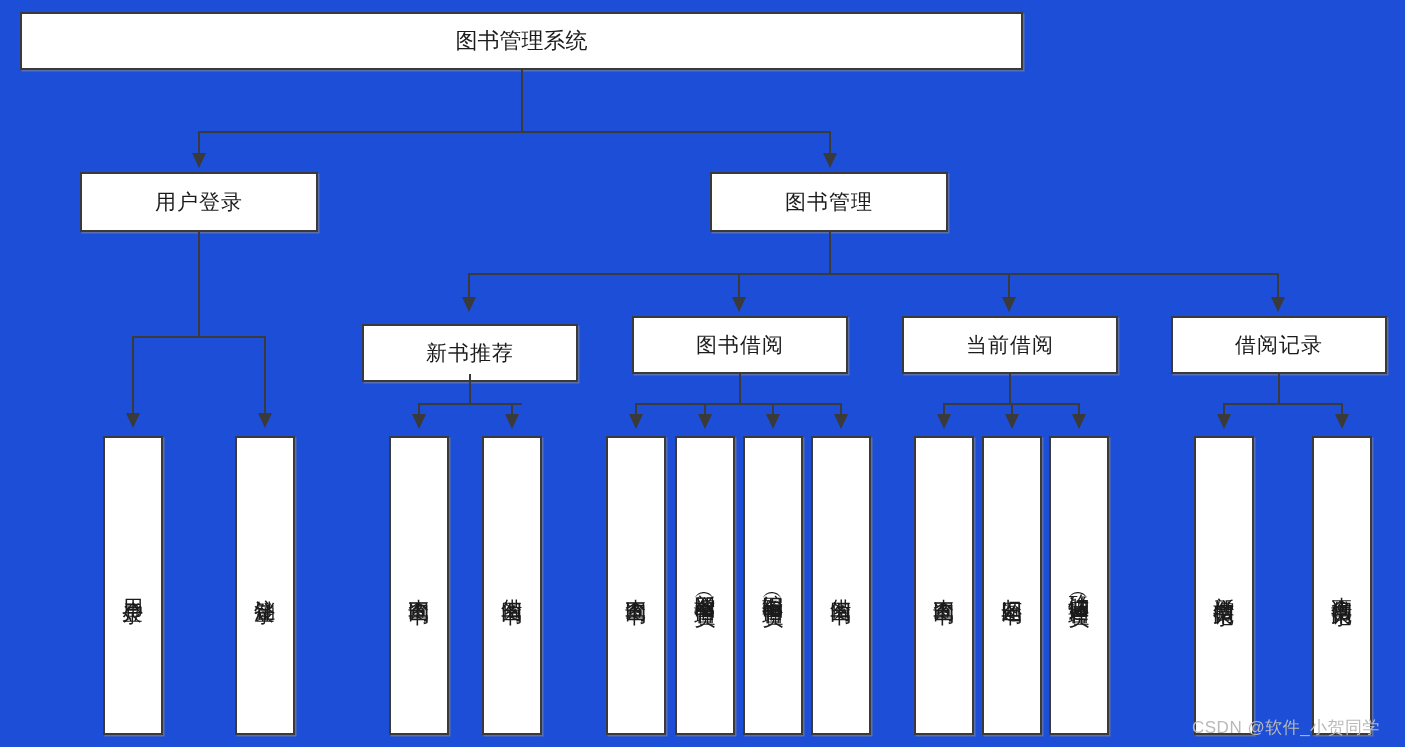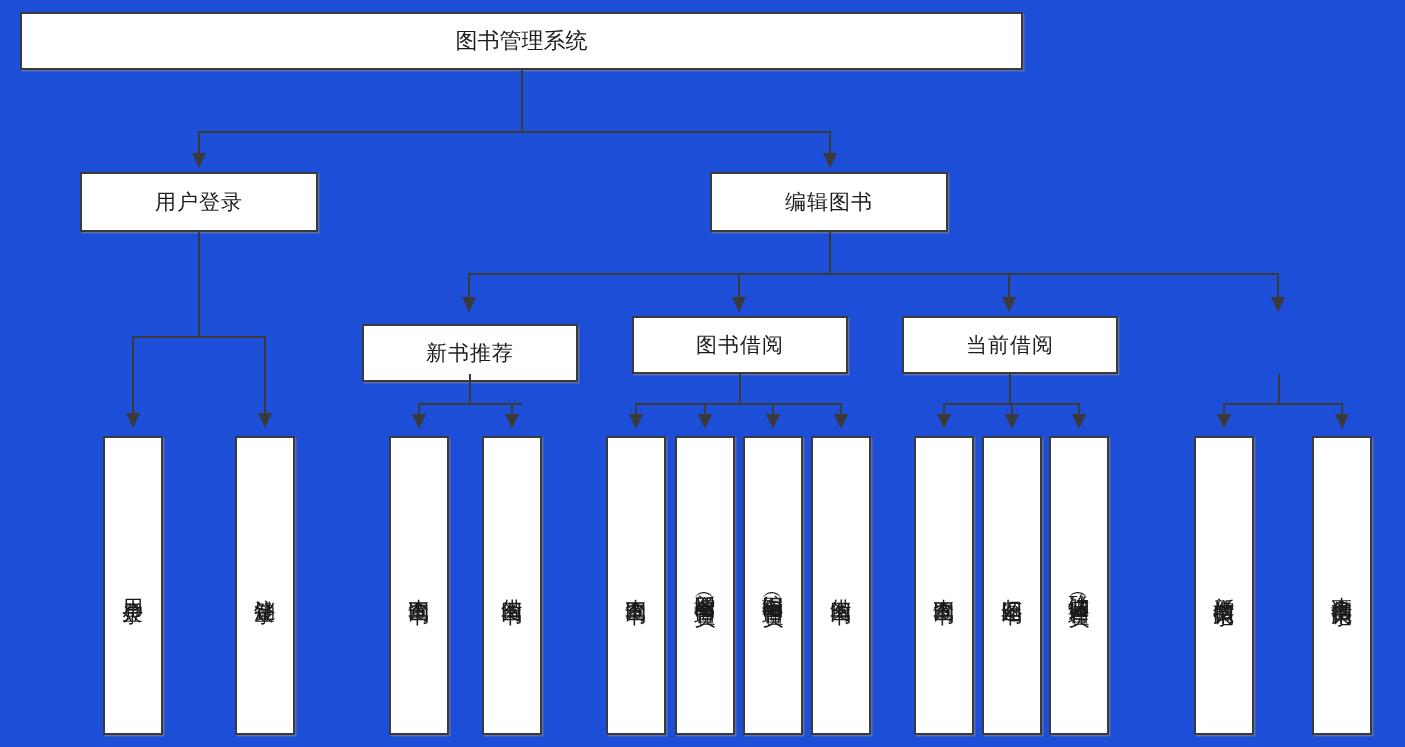--- a/index.html
+++ b/index.html
@@ -91,21 +91,21 @@
 
   <div class="ln v" style="left:198px; top:131px; width:2px; height:26px;"></div>
   <div class="arrow" style="left:192px; top:153px;"></div>
   <div class="ln v" style="left:829px; top:131px; width:2px; height:26px;"></div>
   <div class="arrow" style="left:823px; top:153px;"></div>
 
   <div class="node horiz" style="left:80px; top:172px; width:238px; height:60px;">
     <span>用户登录</span>
   </div>
   <div class="node horiz" style="left:710px; top:172px; width:238px; height:60px;">
-    <span>编辑图书</span>
+    <span>图书管理</span>
   </div>
 
   <div class="ln v" style="left:198px; top:232px; width:2px; height:105px;"></div>
   <div class="ln h" style="left:132px; top:336px; width:134px; height:2px;"></div>
   <div class="ln v" style="left:132px; top:336px; width:2px; height:80px;"></div>
   <div class="arrow" style="left:126px; top:413px;"></div>
   <div class="ln v" style="left:264px; top:336px; width:2px; height:80px;"></div>
   <div class="arrow" style="left:258px; top:413px;"></div>
 
   <div class="ln v" style="left:829px; top:232px; width:2px; height:42px;"></div>
@@ -124,20 +124,23 @@
   <div class="arrow" style="left:1271px; top:297px;"></div>
 
   <div class="node horiz" style="left:362px; top:316px; width:216px; height:58px;margin-top:8px;">
     <span>新书推荐</span>
   </div>
   <div class="node horiz" style="left:902px; top:316px; width:216px; height:58px;">
     <span>当前借阅</span>
   </div>
   <div class="node horiz" style="left:632px; top:316px; width:216px; height:58px;">
     <span>图书借阅</span>
+  </div>
+  <div class="node horiz" style="left:1171px; top:316px; width:216px; height:58px;">
+    <span>借阅记录</span>
   </div>
 
   <div class="ln v" style="left:469px; top:374px; width:2px; height:30px;"></div>
   <div class="ln h" style="left:418px; top:403px; width:104px; height:2px;"></div>
   <div class="ln v" style="left:418px; top:403px; width:2px; height:14px;"></div>
   <div class="arrow" style="left:412px; top:414px;"></div>
   <div class="ln v" style="left:511px; top:403px; width:2px; height:14px;"></div>
   <div class="arrow" style="left:505px; top:414px;"></div>
 
   <div class="ln v" style="left:739px; top:374px; width:2px; height:30px;"></div>
@@ -204,14 +207,15 @@
     <span class="vlabel">确认归还（管理员）</span>
   </div>
 
   <div class="node vert" style="left:1194px; top:436px; width:60px; height:299px;">
     <span class="vlabel">新增借阅记录</span>
   </div>
   <div class="node vert" style="left:1312px; top:436px; width:60px; height:299px;">
     <span class="vlabel">查询借阅记录</span>
   </div>
 
+  <div class="watermark" style="left:1192px; top:716px;">CSDN @软件_小贺同学</div>
 
 </div>
 
 </body></html>

